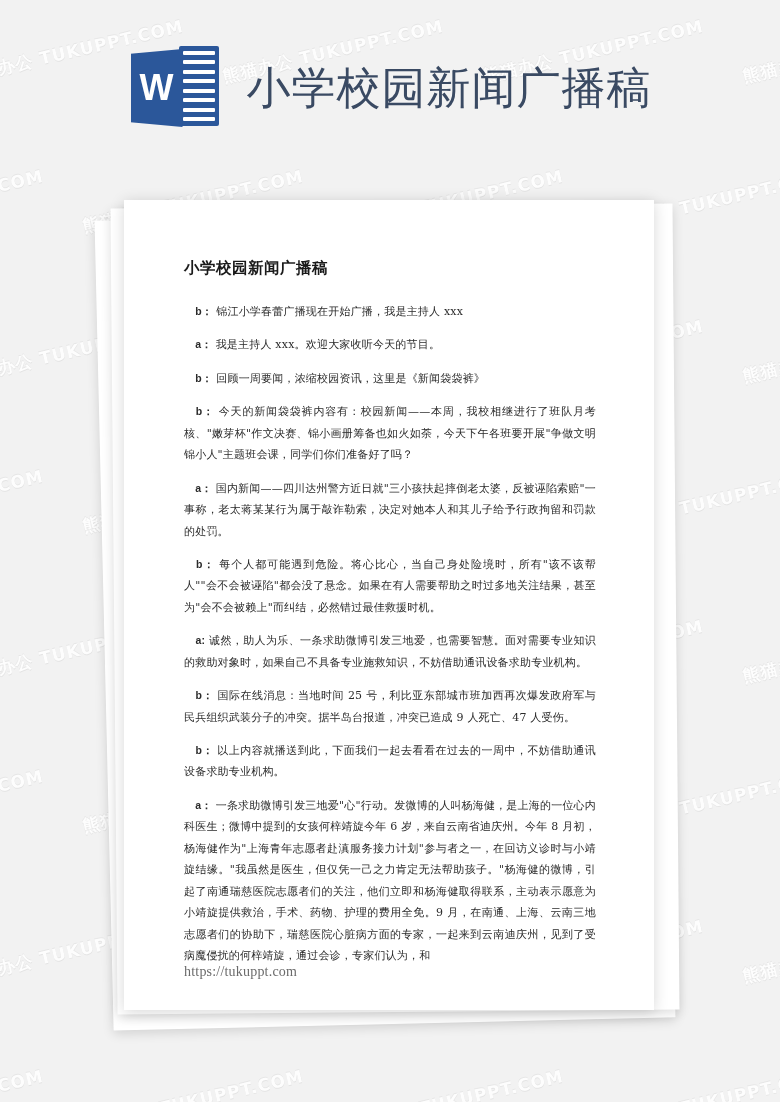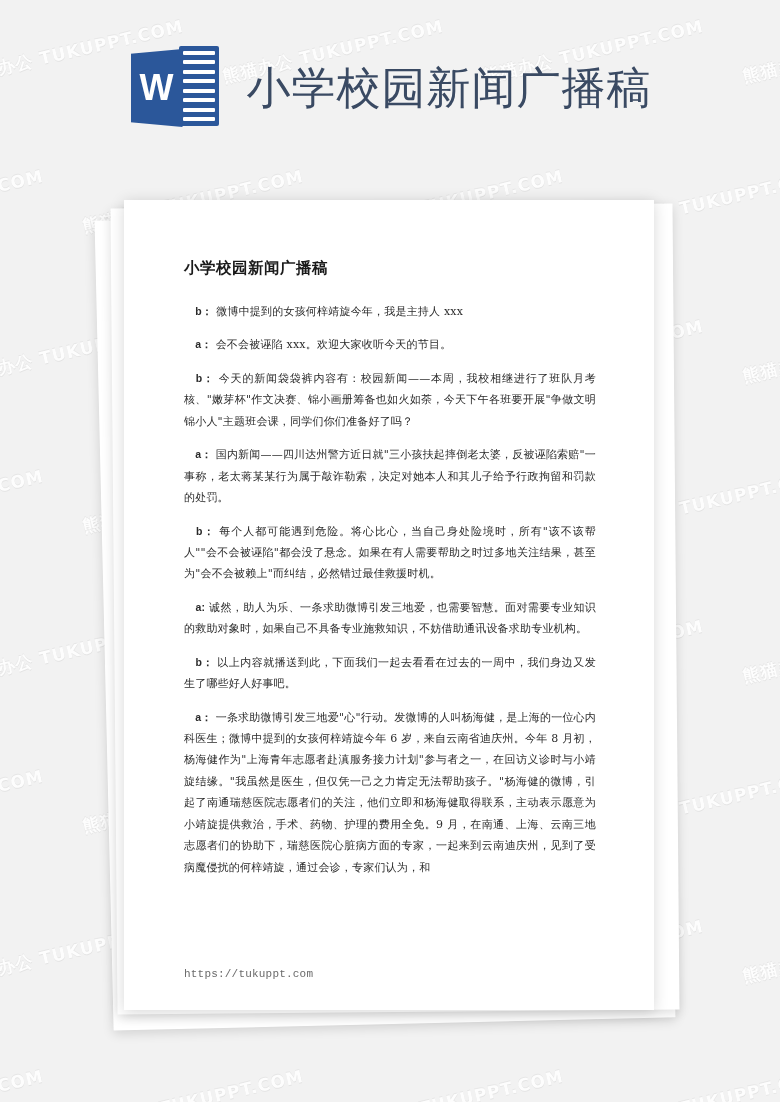--- a/index.html
+++ b/index.html
@@ -172,22 +172,22 @@
   }
   .para .spk {
     font-family: "Liberation Sans", sans-serif;
     font-weight: 700;
     font-size: 10.5px;
   }
   #doc-footer {
     position: absolute;
     left: 60px;
     bottom: 30px;
-    font-family: Liberation Mono, monospace;
-    font-size: 11px;
+    font-family: Liberation Serif, serif;
+    font-size: 14px;
     color: #6a6a6a;
     letter-spacing: 0.2px;
   }
 </style>
 </head>
 <body>
 
 <div id="watermark-layer">
     <div class="wm" style="left: -40px; top: 40px;">熊猫办公 TUKUPPT.COM</div>
     <div class="wm" style="left: 220px; top: 40px;">熊猫办公 TUKUPPT.COM</div>
@@ -246,24 +246,26 @@
       <div class="wi-w">W</div>
     </div>
     <div id="header-title">小学校园新闻广播稿</div>
   </div>
 </div>
 
 <div id="doc-page">
   <div id="doc-body">
     <h1 id="doc-title">小学校园新闻广播稿</h1>
     <div id="doc-paragraphs">
-        <p class="para">　<span class="spk">b：</span> <span>微博中提到的女孩何梓靖旋今年，我是主持人 xxx</span></p>
-        <p class="para">　<span class="spk">a：</span> <span>会不会被诬陷 xxx。欢迎大家收听今天的节目。</span></p>
+        <p class="para">　<span class="spk">b：</span> <span>锦江小学春蕾广播现在开始广播，我是主持人 xxx</span></p>
+        <p class="para">　<span class="spk">a：</span> <span>我是主持人 xxx。欢迎大家收听今天的节目。</span></p>
+        <p class="para">　<span class="spk">b：</span> <span>回顾一周要闻，浓缩校园资讯，这里是《新闻袋袋裤》</span></p>
         <p class="para">　<span class="spk">b：</span> <span>今天的新闻袋袋裤内容有：校园新闻——本周，我校相继进行了班队月考核、"嫩芽杯"作文决赛、锦小画册筹备也如火如荼，今天下午各班要开展"争做文明锦小人"主题班会课，同学们你们准备好了吗？</span></p>
         <p class="para">　<span class="spk">a：</span> <span>国内新闻——四川达州警方近日就"三小孩扶起摔倒老太婆，反被诬陷索赔"一事称，老太蒋某某行为属于敲诈勒索，决定对她本人和其儿子给予行政拘留和罚款的处罚。</span></p>
         <p class="para">　<span class="spk">b：</span> <span>每个人都可能遇到危险。将心比心，当自己身处险境时，所有"该不该帮人""会不会被诬陷"都会没了悬念。如果在有人需要帮助之时过多地关注结果，甚至为"会不会被赖上"而纠结，必然错过最佳救援时机。</span></p>
         <p class="para">　<span class="spk">a:</span> <span>诚然，助人为乐、一条求助微博引发三地爱，也需要智慧。面对需要专业知识的救助对象时，如果自己不具备专业施救知识，不妨借助通讯设备求助专业机构。</span></p>
-        <p class="para">　<span class="spk">b：</span> <span>以上内容就播送到此，下面我们一起去看看在过去的一周中，我们身边又发生了哪些好人好事吧。</span></p>
+        <p class="para">　<span class="spk">b：</span> <span>国际在线消息：当地时间 25 号，利比亚东部城市班加西再次爆发政府军与民兵组织武装分子的冲突。据半岛台报道，冲突已造成 9 人死亡、47 人受伤。</span></p>
+        <p class="para">　<span class="spk">b：</span> <span>以上内容就播送到此，下面我们一起去看看在过去的一周中，不妨借助通讯设备求助专业机构。</span></p>
         <p class="para">　<span class="spk">a：</span> <span>一条求助微博引发三地爱"心"行动。发微博的人叫杨海健，是上海的一位心内科医生；微博中提到的女孩何梓靖旋今年 6 岁，来自云南省迪庆州。今年 8 月初，杨海健作为"上海青年志愿者赴滇服务接力计划"参与者之一，在回访义诊时与小靖旋结缘。"我虽然是医生，但仅凭一己之力肯定无法帮助孩子。"杨海健的微博，引起了南通瑞慈医院志愿者们的关注，他们立即和杨海健取得联系，主动表示愿意为小靖旋提供救治，手术、药物、护理的费用全免。9 月，在南通、上海、云南三地志愿者们的协助下，瑞慈医院心脏病方面的专家，一起来到云南迪庆州，见到了受病魔侵扰的何梓靖旋，通过会诊，专家们认为，和</span></p>
       </div>
   </div>
   <div id="doc-footer">https://tukuppt.com</div>
 </div>
 
 </body></html>

